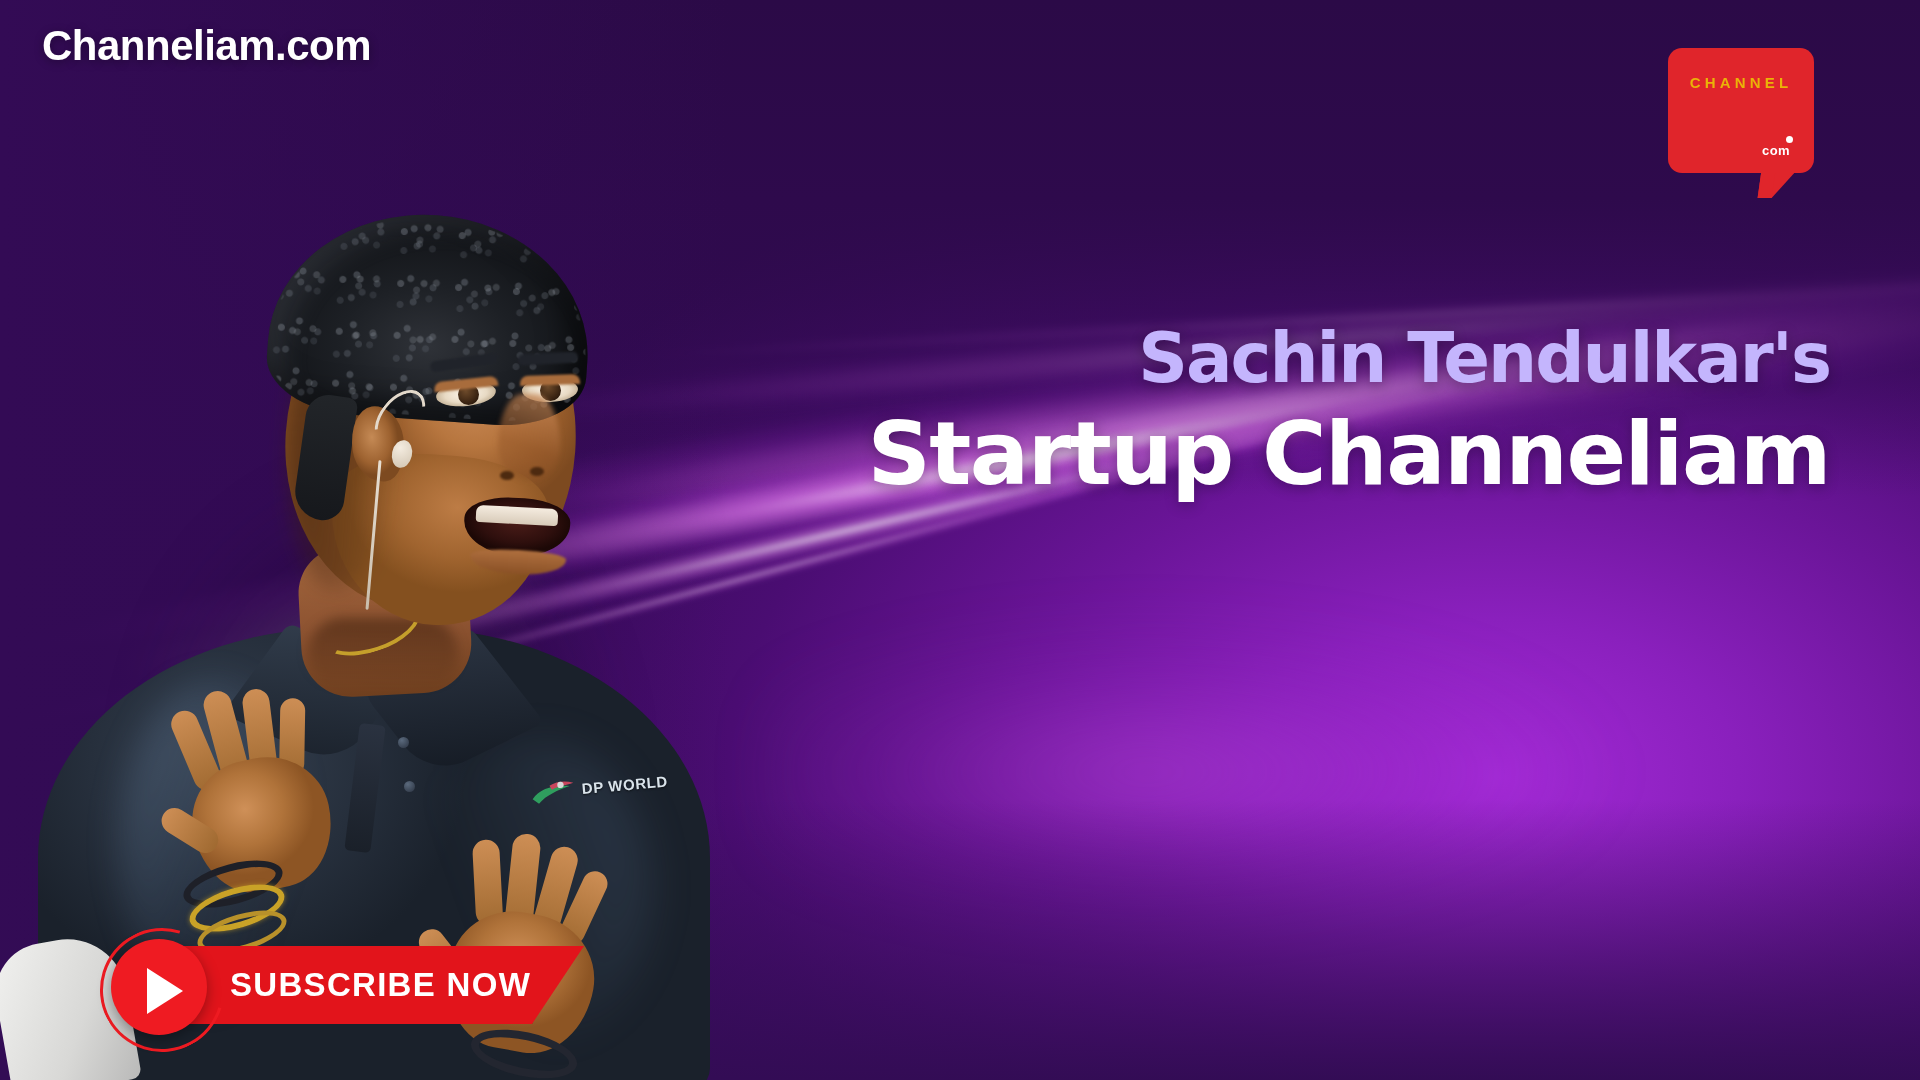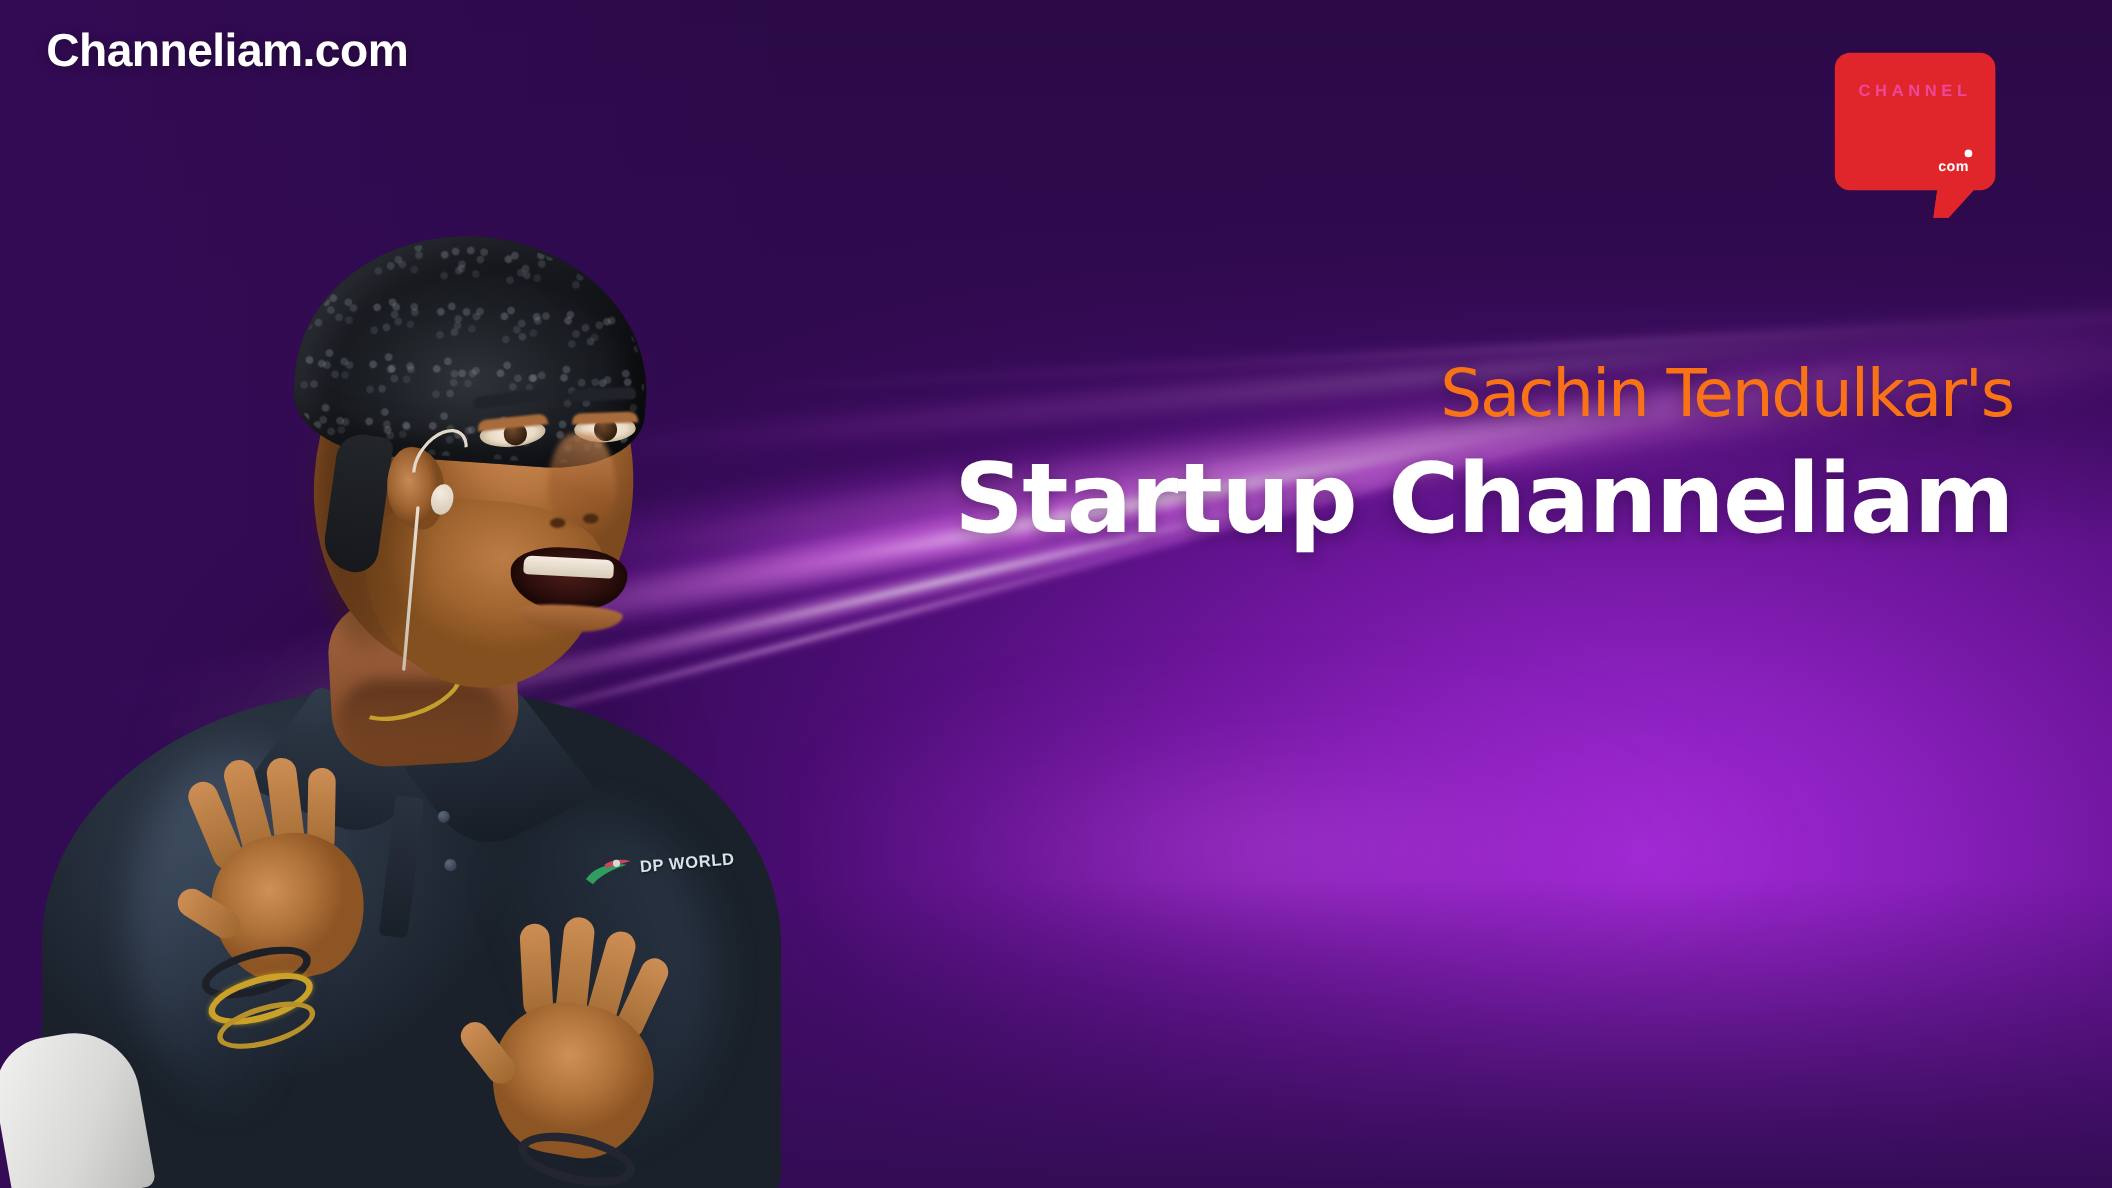--- a/index.html
+++ b/index.html
@@ -92,21 +92,21 @@
   }
   .logo-tail{
     position:absolute;left:92px;top:116px;width:0;height:0;
     border-left:14px solid #e0252b;
     border-right:26px solid transparent;
     border-top:34px solid #e0252b;
     transform:skewX(-8deg);
   }
   .logo-channel{
     position:absolute;left:0;top:26px;width:146px;text-align:center;
-    color:#ec4899;font-size:15px;font-weight:700;letter-spacing:4.2px;
+    color:#eab308;font-size:15px;font-weight:700;letter-spacing:4.2px;
   }
   .logo-im{
     position:absolute;left:0;top:40px;width:146px;text-align:center;
     color:#fff;font-size:62px;font-weight:900;letter-spacing:-1px;line-height:62px;
     font-family:"DejaVu Sans",sans-serif;
   }
   .logo-dot{
     position:absolute;left:118px;top:88px;width:7px;height:7px;background:#fff;border-radius:50%;
   }
   .logo-com{
@@ -389,21 +389,21 @@
     position:absolute;left:0px;bottom:-10px;width:130px;height:150px;
     background:linear-gradient(120deg,#f2f2f0 0%,#d8d8d6 60%,#b9b9b8 100%);
     border-radius:50px 60px 10px 10px;transform:rotate(-10deg);
   }
 
   
   .headline{
     position:absolute;left:760px;top:310px;width:1070px;text-align:right;
   }
   .h-yellow{
-    color:#f97316;font-size:60px;font-weight:400;line-height:96px;
+    color:#c4b5fd;font-size:69px;font-weight:700;line-height:96px;
     letter-spacing:-2px;
     font-family:"DejaVu Sans",sans-serif;
     text-shadow:0 3px 14px rgba(0,0,0,0.30);
   }
   .h-white{
     color:#ffffff;font-size:88px;font-weight:700;line-height:95px;
     letter-spacing:-1.5px;
     font-family:"DejaVu Sans",sans-serif;
     text-shadow:0 3px 14px rgba(0,0,0,0.28);
   }
@@ -546,14 +546,21 @@
     <div class="brac brac-wrist-r"></div>
 
     <div class="sleeve"></div>
   </div>
 
   <div class="headline">
     <div class="h-yellow">Sachin Tendulkar's</div>
     <div class="h-white">Startup Channeliam</div>
   </div>
 
+  <div class="subscribe">
+    <div class="sub-banner"></div>
+    <div class="sub-label">SUBSCRIBE NOW</div>
+    <div class="play-ring"></div>
+    <div class="play-circle"></div>
+    <div class="play-tri"></div>
+  </div>
 
 </div>
 
 </body></html>

